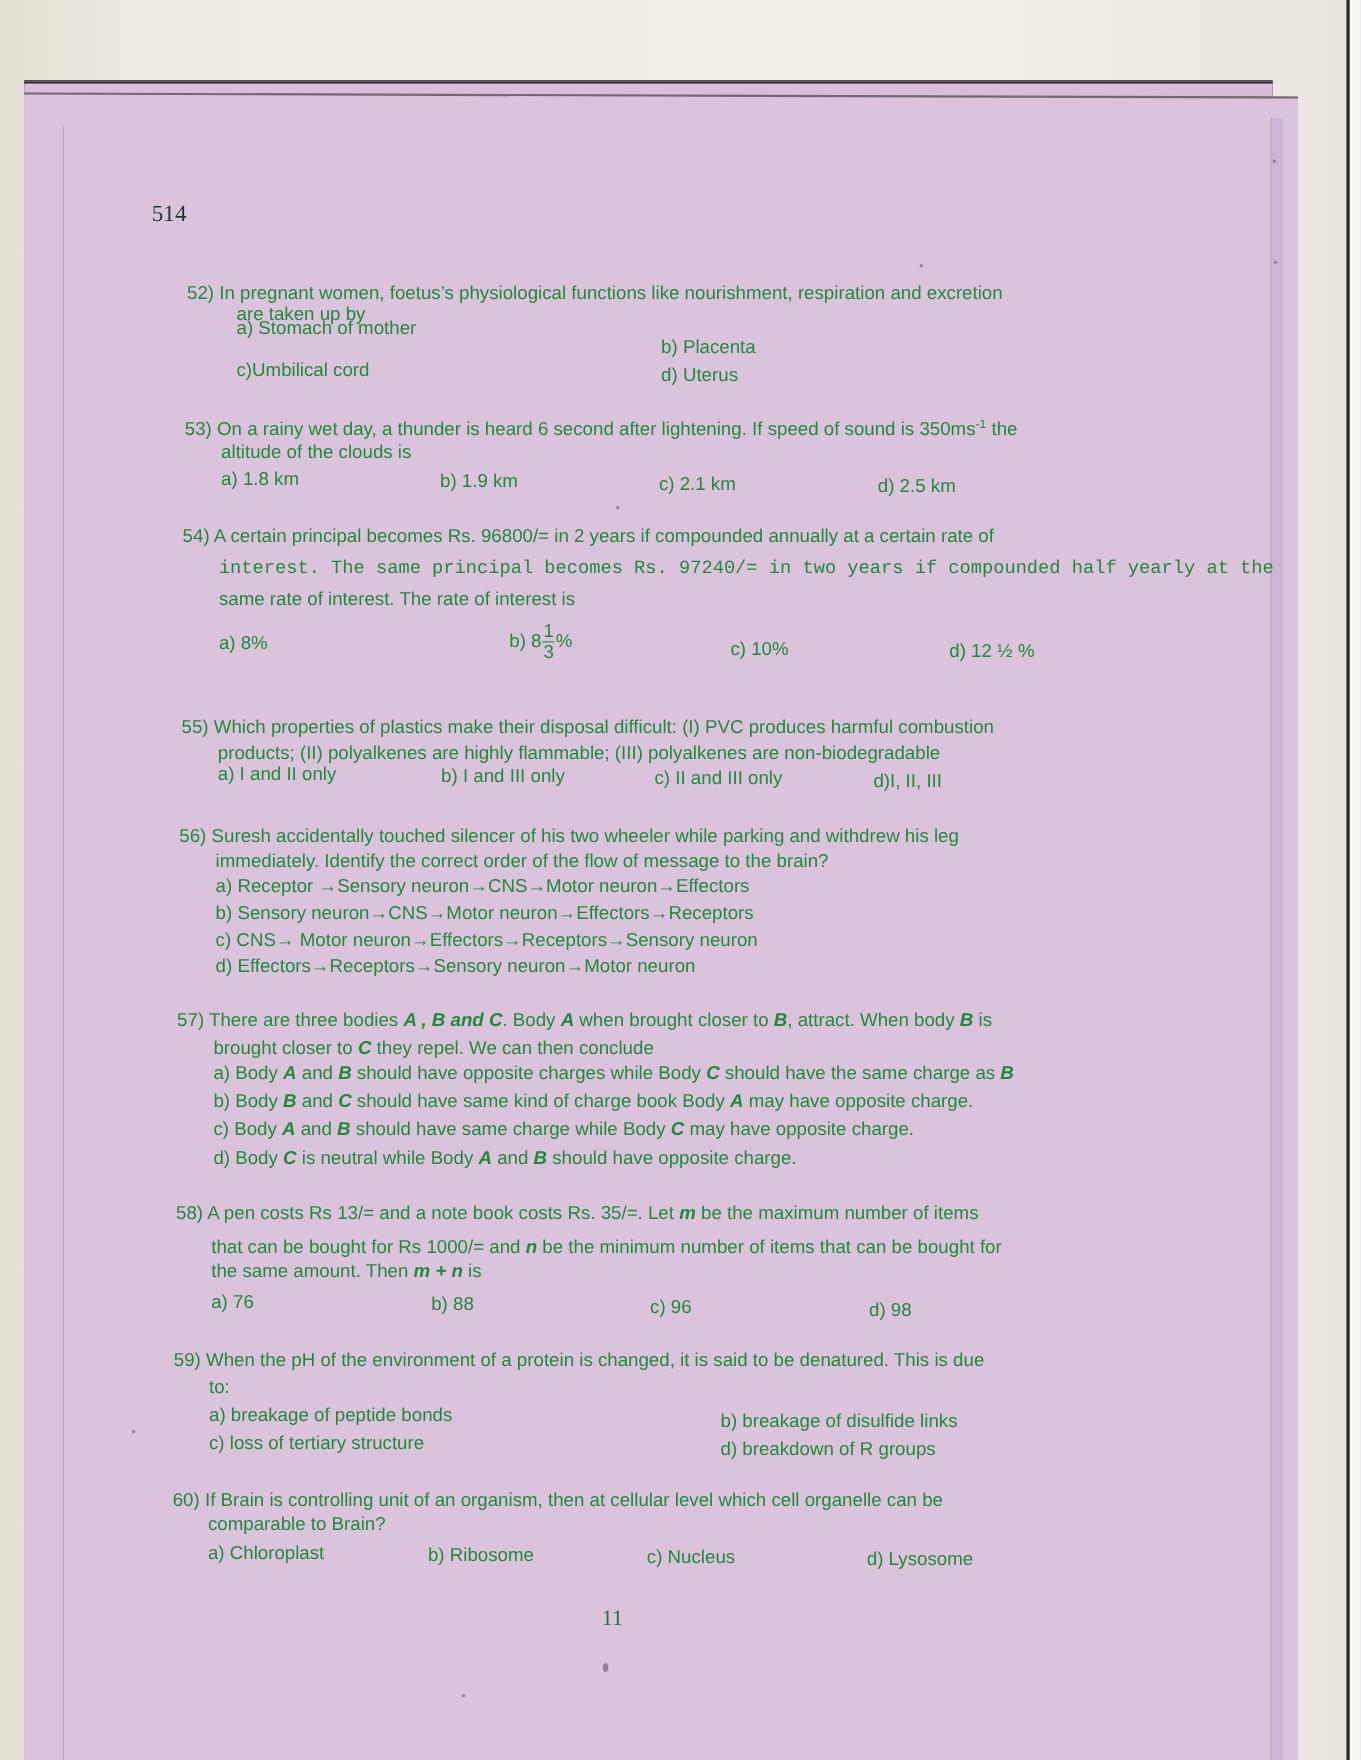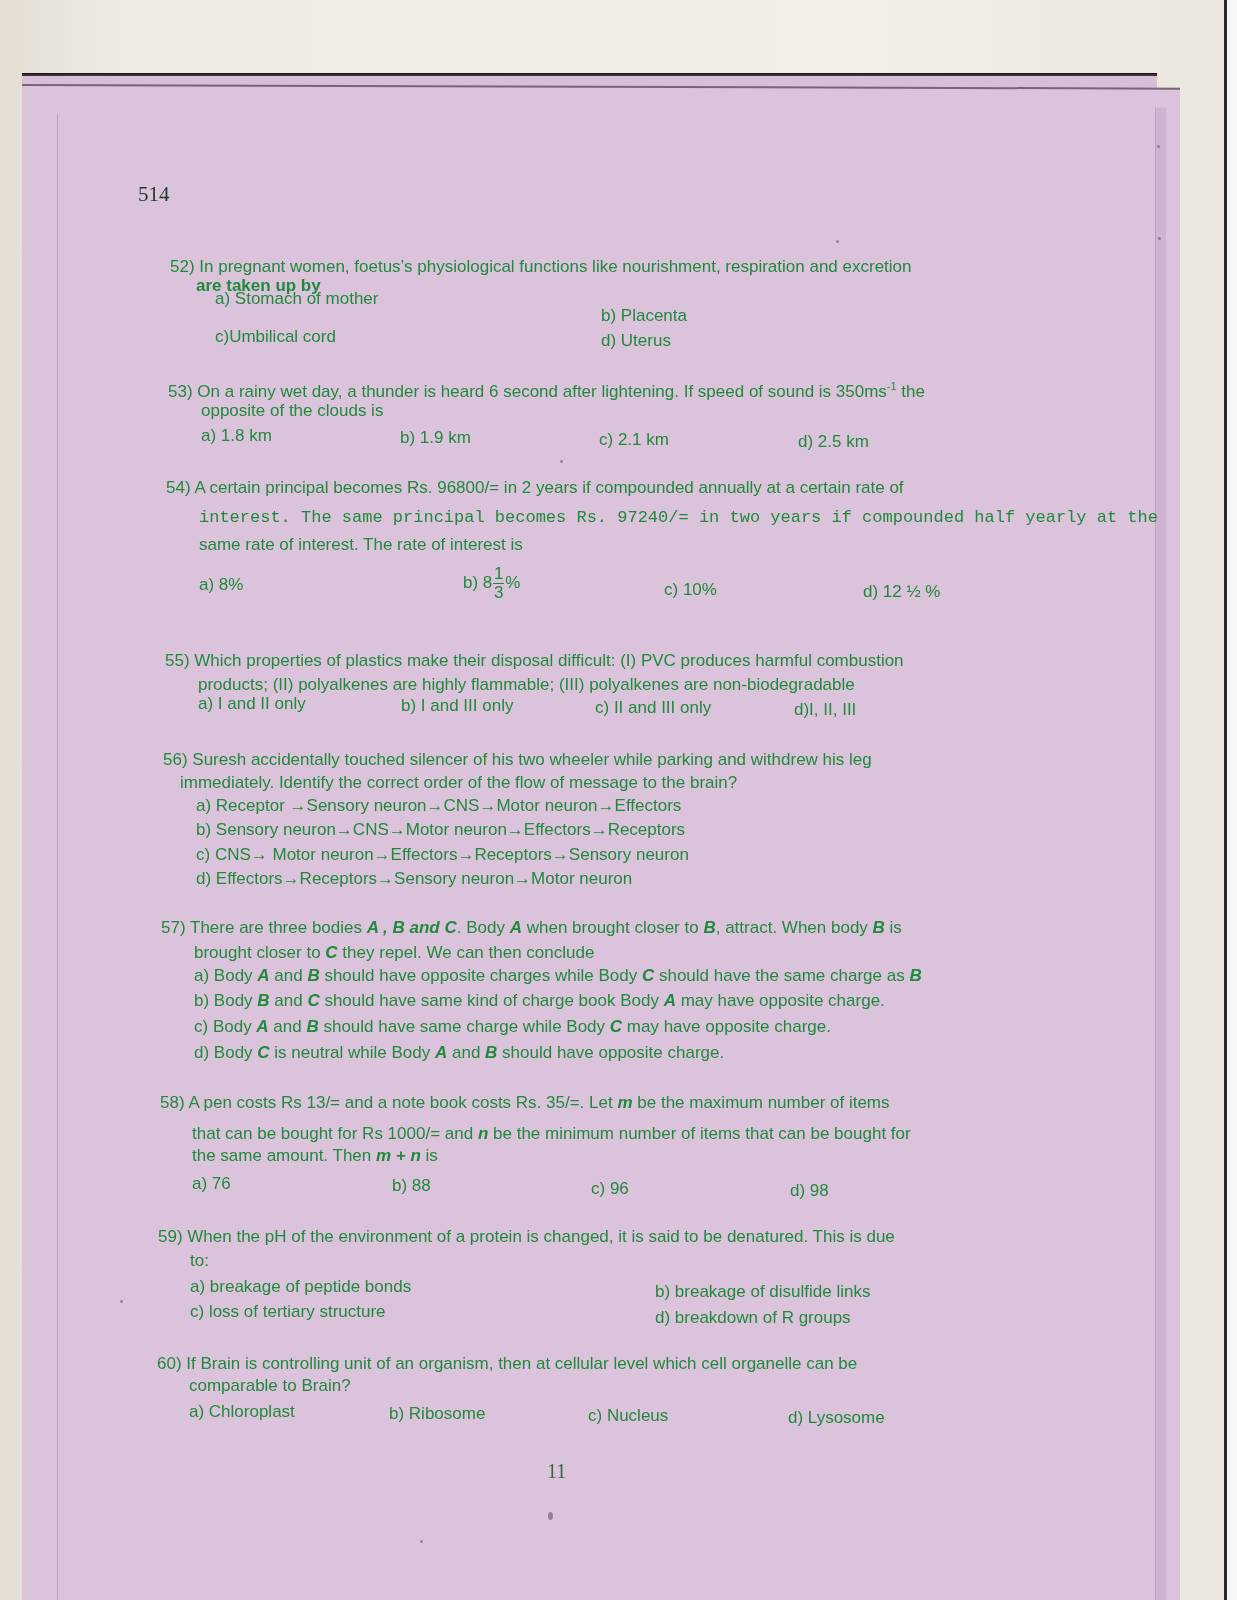--- a/index.html
+++ b/index.html
@@ -69,30 +69,30 @@
 
 <div class="page">
   <div class="page-fold"></div>
   <div class="right-fold"></div>
 </div>
 
 <div class="page-number">514</div>
 
 <div>
   <span class="line" style="left:170px;top:257px;"><span>52)</span> <span>In pregnant women, foetus’s physiological functions like nourishment, respiration and excretion</span></span>
-  <span class="line" style="left:196px;top:276px;font-weight:bold;">are taken up by</span>
+  <span class="line" style="left:215px;top:276px;">are taken up by</span>
   <span class="opt" style="left:215px;top:289px;">a)   Stomach of mother</span>
   <span class="opt" style="left:601px;top:306px;">b) Placenta</span>
   <span class="opt" style="left:215px;top:327px;">c)Umbilical cord</span>
   <span class="opt" style="left:601px;top:331px;">d) Uterus</span>
 </div>
 
 <div>
   <span class="line" style="left:168px;top:380px;"><span>53)</span> <span>On a rainy wet day, a thunder is heard 6 second after lightening. If speed of sound is 350ms</span><sup>-1</sup><span> the</span></span>
-  <span class="line" style="left:201px;top:401px;">opposite of the clouds is</span>
+  <span class="line" style="left:201px;top:401px;">altitude of the clouds is</span>
   <span class="opt" style="left:201px;top:426px;">a)   1.8 km</span>
   <span class="opt" style="left:400px;top:428px;">b)  1.9 km</span>
   <span class="opt" style="left:599px;top:430px;">c) 2.1 km</span>
   <span class="opt" style="left:798px;top:432px;">d) 2.5 km</span>
 </div>
 
 <div>
   <span class="line" style="left:166px;top:478px;"><span>54)</span> <span>A certain principal becomes Rs. 96800/= in 2 years if compounded annually at a certain rate of</span></span>
   <span class="line" style="left:199px;top:508px;font-family:Liberation Mono, monospace;">interest. The same principal becomes Rs. 97240/= in two years if compounded half yearly at the</span>
   <span class="line" style="left:199px;top:535px;">same rate of interest. The rate of interest is</span>
@@ -110,21 +110,21 @@
   <span class="line" style="left:165px;top:651px;"><span>55)</span> <span>Which properties of plastics make their disposal difficult: (I) PVC produces harmful combustion</span></span>
   <span class="line" style="left:198px;top:675px;">products; (II) polyalkenes are highly flammable; (III) polyalkenes are non-biodegradable</span>
   <span class="opt" style="left:198px;top:694px;">a)    I and II only</span>
   <span class="opt" style="left:401px;top:696px;">b) I and III only</span>
   <span class="opt" style="left:595px;top:698px;">c) II and III only</span>
   <span class="opt" style="left:794px;top:700px;">d)I, II, III</span>
 </div>
 
 <div>
   <span class="line" style="left:163px;top:750px;"><span>56)</span> <span>Suresh accidentally touched silencer of his two wheeler while parking and withdrew his leg</span></span>
-  <span class="line" style="left:180px;top:773px;">immediately. Identify the correct order of the flow of message to the brain?</span>
+  <span class="line" style="left:196px;top:773px;">immediately. Identify the correct order of the flow of message to the brain?</span>
   <span class="opt" style="left:196px;top:796px;">a)   Receptor →Sensory neuron→CNS→Motor neuron→Effectors</span>
   <span class="opt" style="left:196px;top:820px;">b)   Sensory neuron→CNS→Motor neuron→Effectors→Receptors</span>
   <span class="opt" style="left:196px;top:845px;">c)   CNS→ Motor neuron→Effectors→Receptors→Sensory neuron</span>
   <span class="opt" style="left:196px;top:869px;">d)   Effectors→Receptors→Sensory neuron→Motor neuron</span>
 </div>
 
 <div>
   <span class="line" style="left:161px;top:918px;"><span>57)</span> <span>There are three bodies </span><i class="v">A , B and C</i><span>. Body </span><i class="v">A</i><span> when brought closer to </span><i class="v">B</i><span>, attract. When body </span><i class="v">B</i><span> is</span></span>
   <span class="line" style="left:194px;top:943px;"><span>brought closer to </span><i class="v">C</i><span> they repel. We can then conclude</span></span>
   <span class="opt" style="left:194px;top:966px;"><span>a)   Body </span><i class="v">A</i><span> and </span><i class="v">B</i><span> should have opposite charges while Body </span><i class="v">C</i><span> should have the same charge as </span><i class="v">B</i></span>

